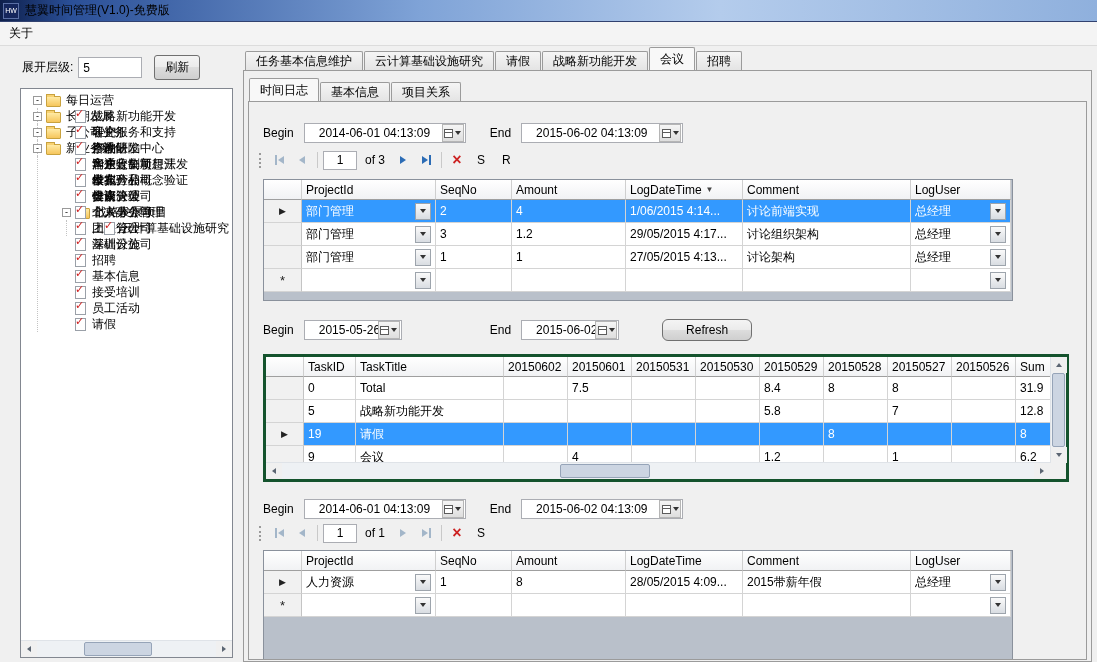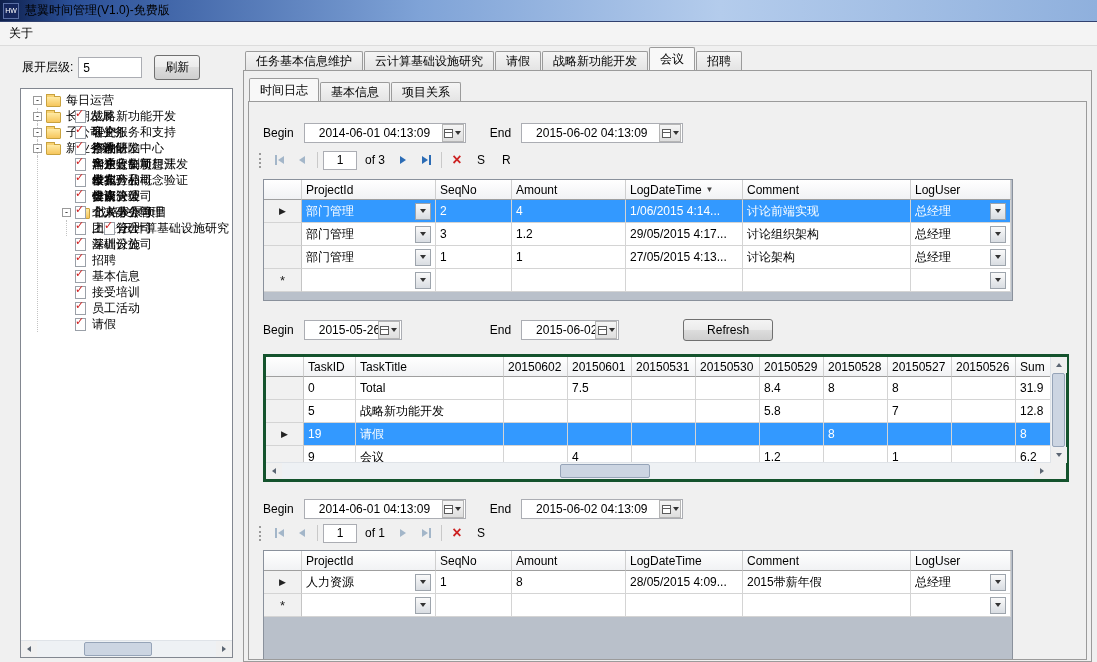--- a/index.html
+++ b/index.html
@@ -84,21 +84,21 @@
 .row2 .endlbl{margin-left:88px;}
 .dtp{height:20px;border:1px solid #abadb3;background:#fff;display:flex;align-items:center;}
 .dtp.wide{width:162px;}
 .dtp.narrow{width:98px;}
 .dtp .val{flex:1;padding:0 14px;white-space:nowrap;overflow:hidden;}
 .dtp-btn{width:22px;height:18px;margin-right:1px;flex:none;display:flex;align-items:center;justify-content:center;gap:2px;
   background:linear-gradient(#f5f5f5,#dedede);border:1px solid #b5b5b5;}
 .cal-glyph{width:9px;height:9px;border:1px solid #5c5c5c;background:#fff;position:relative;}
 .cal-glyph::before{content:"";position:absolute;left:0;right:0;top:2px;height:1px;background:#5c5c5c;}
 .caret{width:0;height:0;border-left:3px solid transparent;border-right:3px solid transparent;border-top:4px solid #333;}
-.refresh-en{margin-left:64px;width:90px;height:22px;}
+.refresh-en{margin-left:43px;width:90px;height:22px;border-radius:6px;}
 
 
 .navbar{display:flex;align-items:center;height:22px;gap:3px;}
 .nav1{margin:5px 0 0 10px;}
 .nav3{margin:2px 0 0 10px;}
 .grip{width:4px;height:15px;border-left:2px dotted #9a9a9a;margin-right:3px;}
 .nav-btn{width:20px;height:20px;display:flex;align-items:center;justify-content:center;gap:1px;cursor:default;}
 .tri-l{width:0;height:0;border-top:4px solid transparent;border-bottom:4px solid transparent;border-right:6px solid #2c6cb5;}
 .tri-r{width:0;height:0;border-top:4px solid transparent;border-bottom:4px solid transparent;border-left:6px solid #2c6cb5;}
 .bar{width:2px;height:10px;background:#2c6cb5;}

